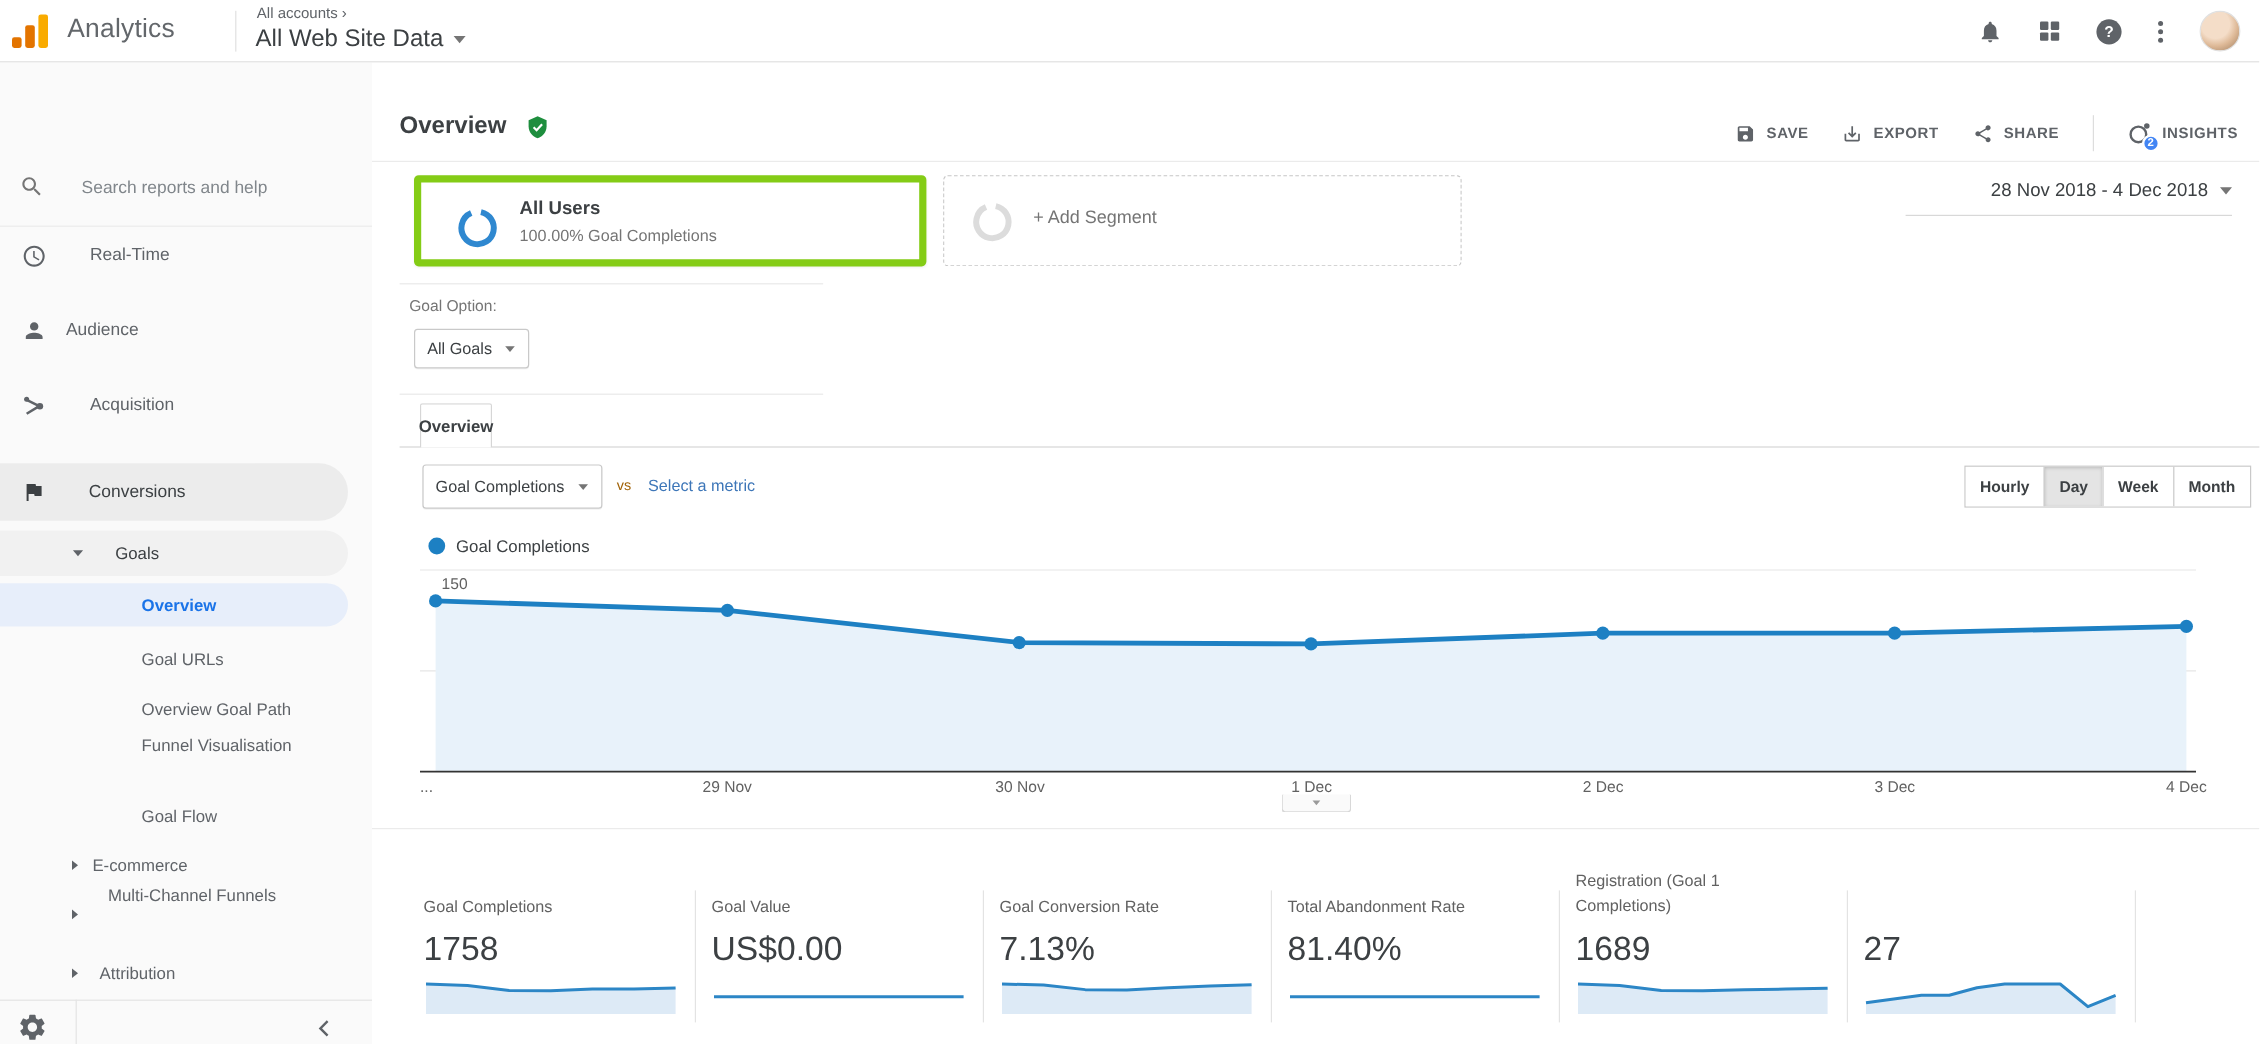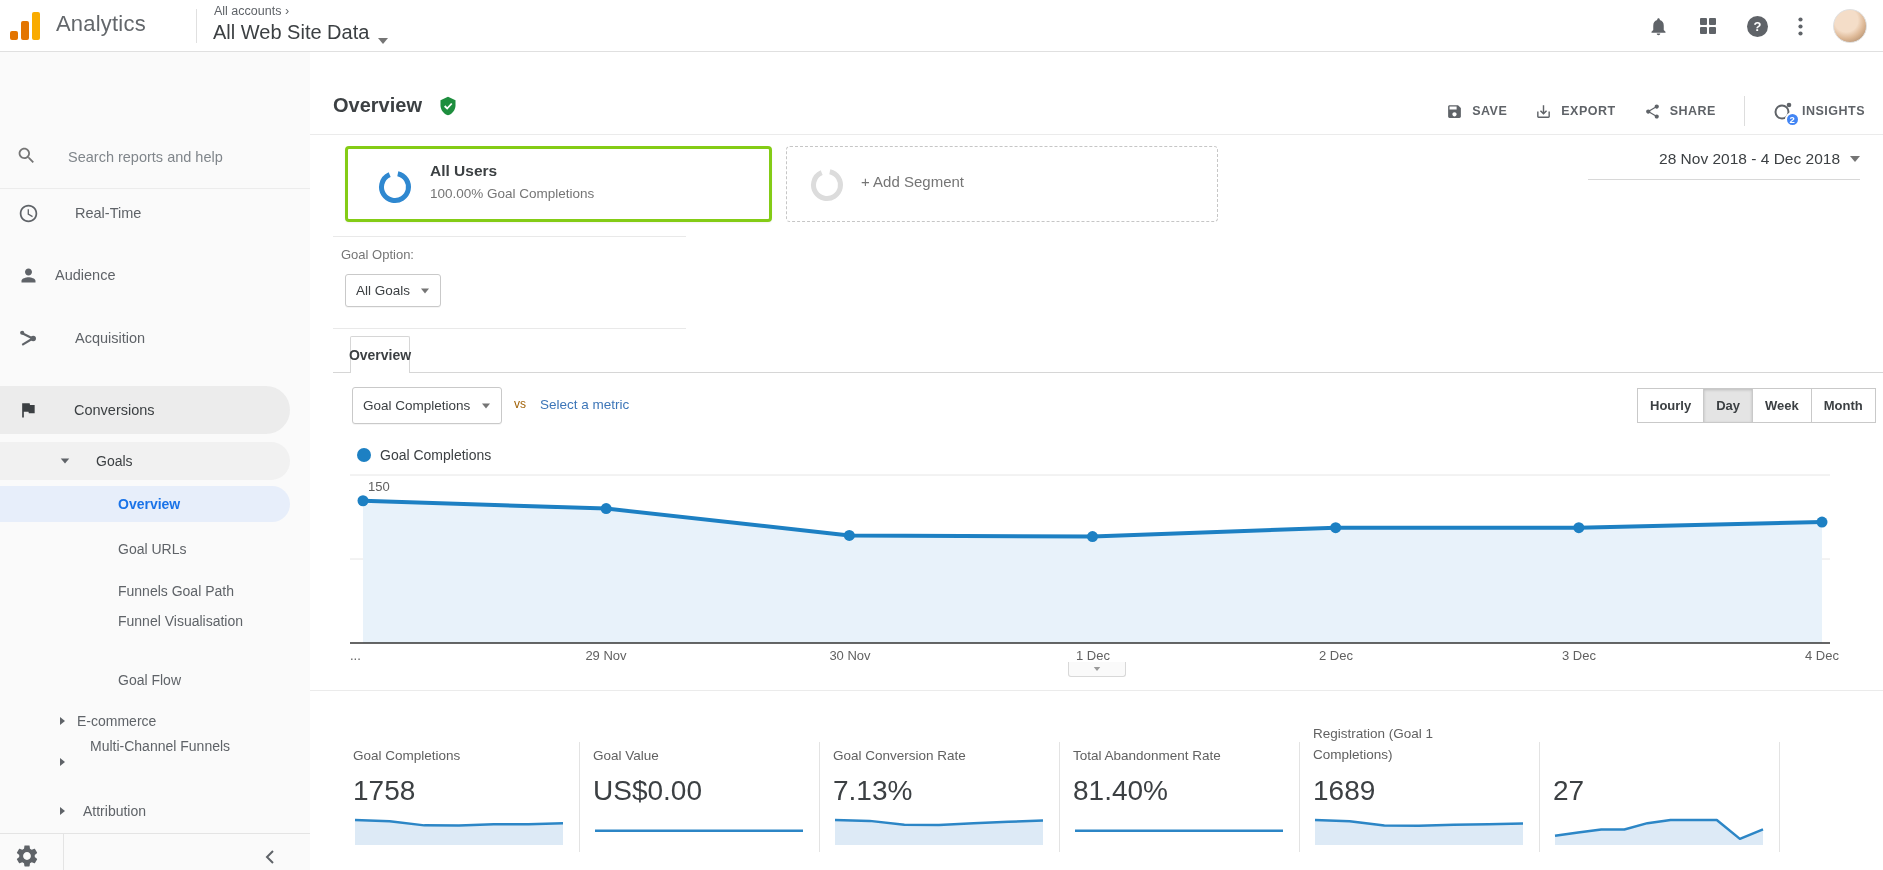--- a/index.html
+++ b/index.html
@@ -9,21 +9,21 @@
   .abs{position:absolute}
   svg{display:block}
   .hline{position:absolute;height:1px;background:#e9e9e9}
   .vline{position:absolute;width:1px;background:#e3e3e3}
   
   #header{position:absolute;left:0;top:0;width:1883px;height:52px;background:#fff;border-bottom:1px solid #e0e0e0;z-index:5}
   .logo-bar{position:absolute;bottom:0;width:8px;border-radius:2px}
   #app-name{position:absolute;left:56px;top:11px;font-size:22px;color:#63676b;letter-spacing:.2px}
   #hdr-divider{position:absolute;left:196px;top:9px;height:34px;width:1px;background:#e0e0e0}
   #breadcrumb{position:absolute;left:214px;top:4px;font-size:12.5px;color:#5f6368}
-  #property-row{position:absolute;left:213px;top:21px;display:flex;align-items:flex-end;gap:9px;cursor:pointer}
+  #property-row{position:absolute;left:213px;top:21px;display:flex;align-items:center;gap:9px;cursor:pointer}
   #property-name{font-size:20px;color:#3c4043}
   .caret-down{width:0;height:0;border-left:5px solid transparent;border-right:5px solid transparent;border-top:6px solid #757575}
   .caret-right{width:0;height:0;border-top:4.5px solid transparent;border-bottom:4.5px solid transparent;border-left:5.5px solid #5f6368}
   #hdr-icons{position:absolute;right:16px;top:0;height:52px;display:flex;align-items:center;gap:30px}
   .hic{color:#5f6368;cursor:pointer;display:flex;align-items:center;justify-content:center}
   #avatar{width:34px;height:34px;border-radius:50%;background:radial-gradient(circle at 38% 32%,#f4ddc8 0 40%,#ddb896 62%,#9a7a5c 100%);border:1px solid #e0e0e0}
   #help-circle{width:21px;height:21px;border-radius:50%;background:#5f6368;color:#fff;font-size:13px;font-weight:bold;display:flex;align-items:center;justify-content:center}
   
   #sidebar{position:absolute;left:0;top:52px;width:310px;height:818px;background:#fafafa}
   .sbitem{position:absolute;display:flex;align-items:center;color:#5f6368;font-size:14.5px;cursor:pointer}
@@ -34,21 +34,21 @@
   .active-blue{color:#1a73e8;font-weight:bold}
   
   #main{position:absolute;left:310px;top:52px;width:1573px;height:818px;background:#fff}
   #page-title{position:absolute;left:23px;top:42px;font-size:20px;font-weight:bold;color:#3c4043}
   #toolbar{position:absolute;right:18px;top:44px;display:flex;align-items:center;gap:28px}
   .tbtn{display:flex;align-items:center;gap:9px;color:#5f6368;font-size:12.5px;font-weight:bold;letter-spacing:.5px;cursor:pointer}
   .tb-divider{width:1px;height:30px;background:#ddd}
   #insights-iconwrap{position:relative}
   #insights-badge{position:absolute;right:-7px;bottom:-6px;width:15px;height:15px;border-radius:50%;background:#4285f4;border:2px solid #fff;color:#fff;font-size:9.5px;font-weight:bold;display:flex;align-items:center;justify-content:center}
   .seg-card{position:absolute;top:94px;height:76px;background:#fff;border-radius:4px}
-  #all-users-card{left:35px;width:427px;border:3px solid #84cc16;box-shadow:0 1px 2px rgba(0,0,0,.05);cursor:pointer}
+  #all-users-card{left:35px;width:427px;border:6px solid #84cc16;box-shadow:0 1px 2px rgba(0,0,0,.05);cursor:pointer}
   #add-segment-card{left:476px;width:432px;border:1px dashed #c6c6c6;cursor:pointer}
   .seg-title{position:absolute;left:82px;top:13px;font-size:15.5px;font-weight:bold;color:#3c4043}
   .seg-sub{position:absolute;left:82px;top:37px;font-size:13.5px;color:#757575}
   #add-seg-label{position:absolute;left:74px;top:26px;font-size:15px;color:#757575}
   #date-range{position:absolute;right:23px;top:98px;width:272px;border-bottom:1px solid #d8d8d8;padding-bottom:11px;display:flex;justify-content:flex-end;align-items:center;gap:10px;cursor:pointer}
   #date-range-text{font-size:15.5px;color:#3c4043}
   #goal-option-label{position:absolute;left:31px;top:195px;font-size:13px;color:#757575}
   .btn{position:absolute;display:flex;align-items:center;justify-content:space-between;background:#fff;border:1px solid #c9c9c9;border-radius:3px;font-size:13.5px;color:#3c4043;padding:0 10px;cursor:pointer;box-shadow:0 1px 0 rgba(0,0,0,.04)}
   #tab-overview{position:absolute;left:40px;top:284px;width:60px;height:37px;background:#fff;border:1px solid #d6d6d6;border-bottom:none;border-radius:2px 2px 0 0;display:flex;align-items:center;justify-content:center;font-size:14px;font-weight:bold;color:#3c4043;z-index:2;cursor:pointer}
   #tabbar-line{position:absolute;left:23px;top:320px;width:1835px;height:1px;background:#d6d6d6}
@@ -183,21 +183,21 @@
     </span>
 
     <span class="pill" style="top:434px;width:290px;height:36px;background:#e7eefa"></span>
     <span class="sbitem active-blue" style="left:118px;top:441px;height:22px;z-index:1;font-size:14px">
       <span>Overview</span>
     </span>
     <span class="sbitem sub" style="left:118px;top:486px;height:22px">
       <span>Goal URLs</span>
     </span>
     <span class="sbitem sub" style="left:118px;top:528px;height:22px">
-      <span>Funnels Goal Path</span>
+      <span>Overview Goal Path</span>
     </span>
     <span class="sbitem sub" style="left:118px;top:559px;width:130px;line-height:21px">
       <span>Funnel Visualisation</span>
     </span>
     <span class="sbitem sub" style="left:118px;top:617px;height:22px">
       <span>Goal Flow</span>
     </span>
 
     <span class="sbitem sub" style="left:60px;top:658px;height:22px;gap:12px">
       <span class="caret-right"></span>

